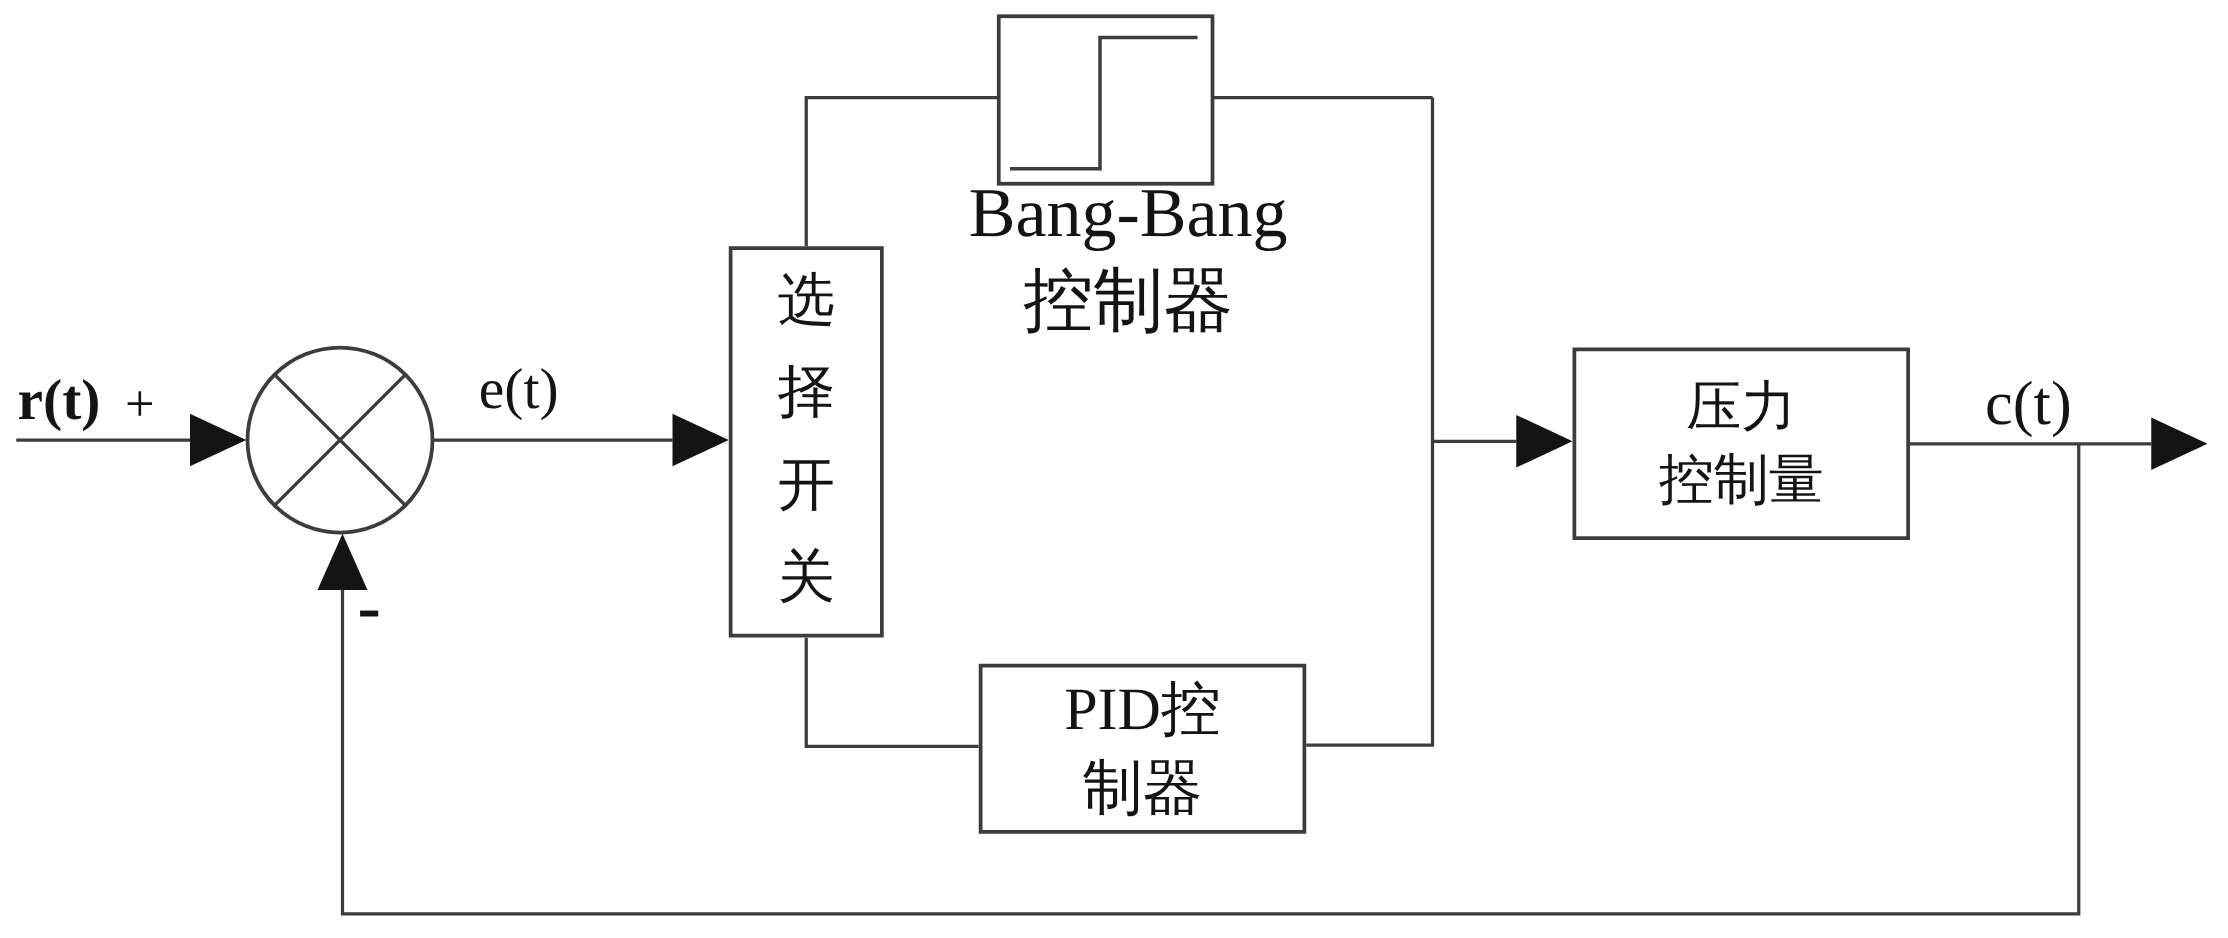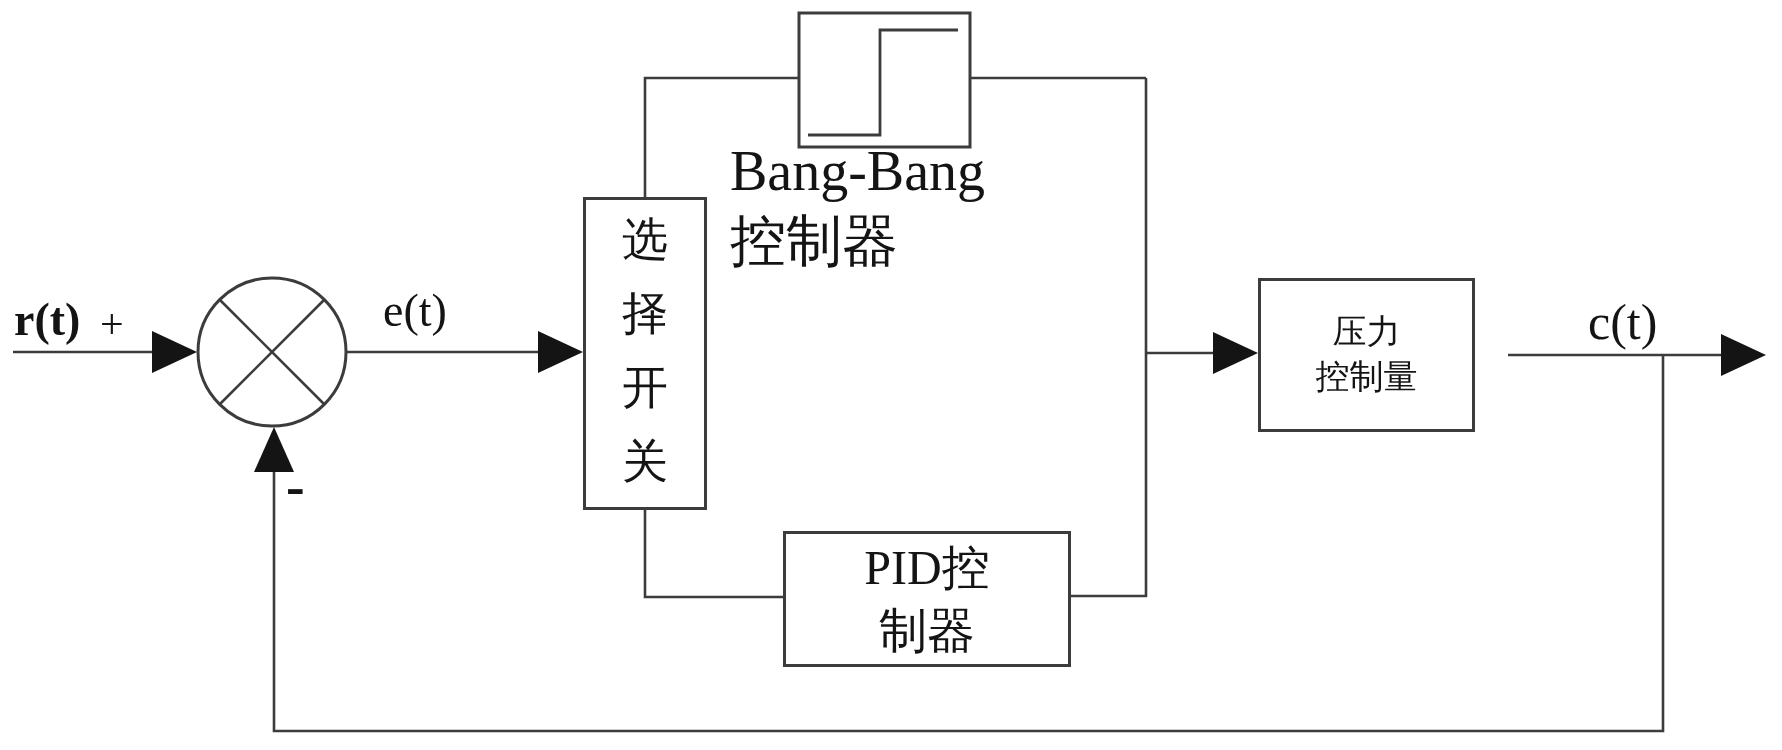--- a/index.html
+++ b/index.html
@@ -59,38 +59,38 @@
   }
   #selector-switch-block {
     left: 583px; top: 197px;
     width: 124px; height: 313px;
     justify-content: space-between;
     padding: 10px 0 14px 0;
     font-size: 46px;
   }
   #pid-block {
     left: 783px; top: 531px;
-    width: 288px; height: 136px;
+    width: 262px; height: 136px;
     font-size: 48px;
   }
   #plant-block {
     left: 1258px; top: 278px;
-    width: 217px; height: 154px;
-    font-size: 34px;
+    width: 270px; height: 154px;
+    font-size: 44px;
   }
   #label-r { left: 14px;  top: 297px; font-size: 46px; font-weight: bold; }
   #label-plus  { left: 100px; top: 303px; font-size: 42px; }
   #label-e { left: 383px; top: 288px; font-size: 46px; text-align: center; }
   #label-minus { left: 286px; top: 458px; font-size: 56px; font-weight: 700; }
   #label-c { left: 1577px; top: 297px; font-size: 50px; margin-left: 11px; }
   #bangbang-label {
     position: absolute;
     left: 730px; top: 143px;
     width: 345px;
-    text-align: left;
+    text-align: center;
   }
   #bangbang-label .l1 { font-size: 56px; line-height: 1.0; }
   #bangbang-label .l2 { font-size: 56px; line-height: 1.0; margin-top: 14px; }
 </style>
 </head>
 <body>
 
 <div id="canvas">
 
   <svg class="wires" viewBox="0 0 1782 750" xmlns="http://www.w3.org/2000/svg">

